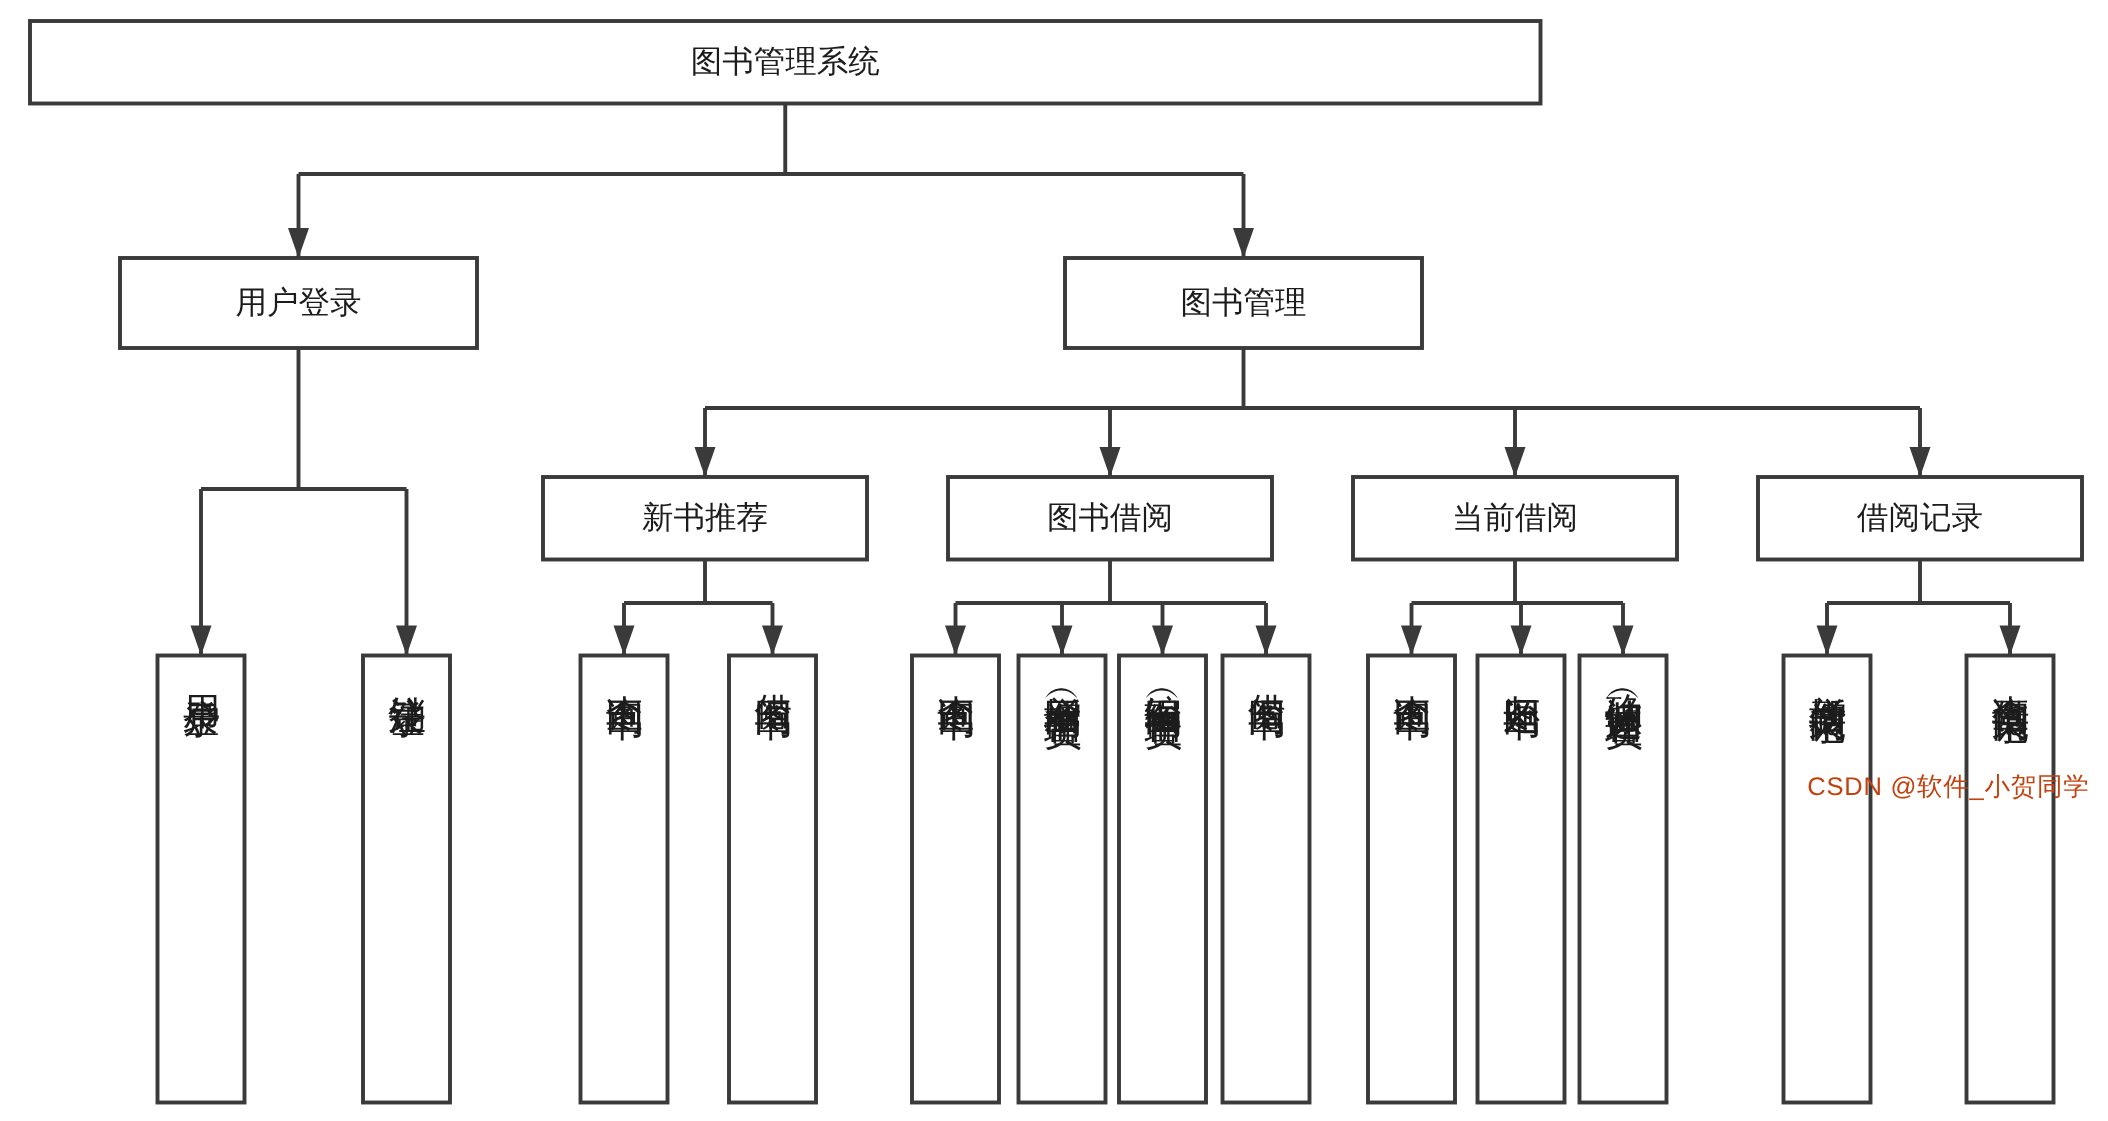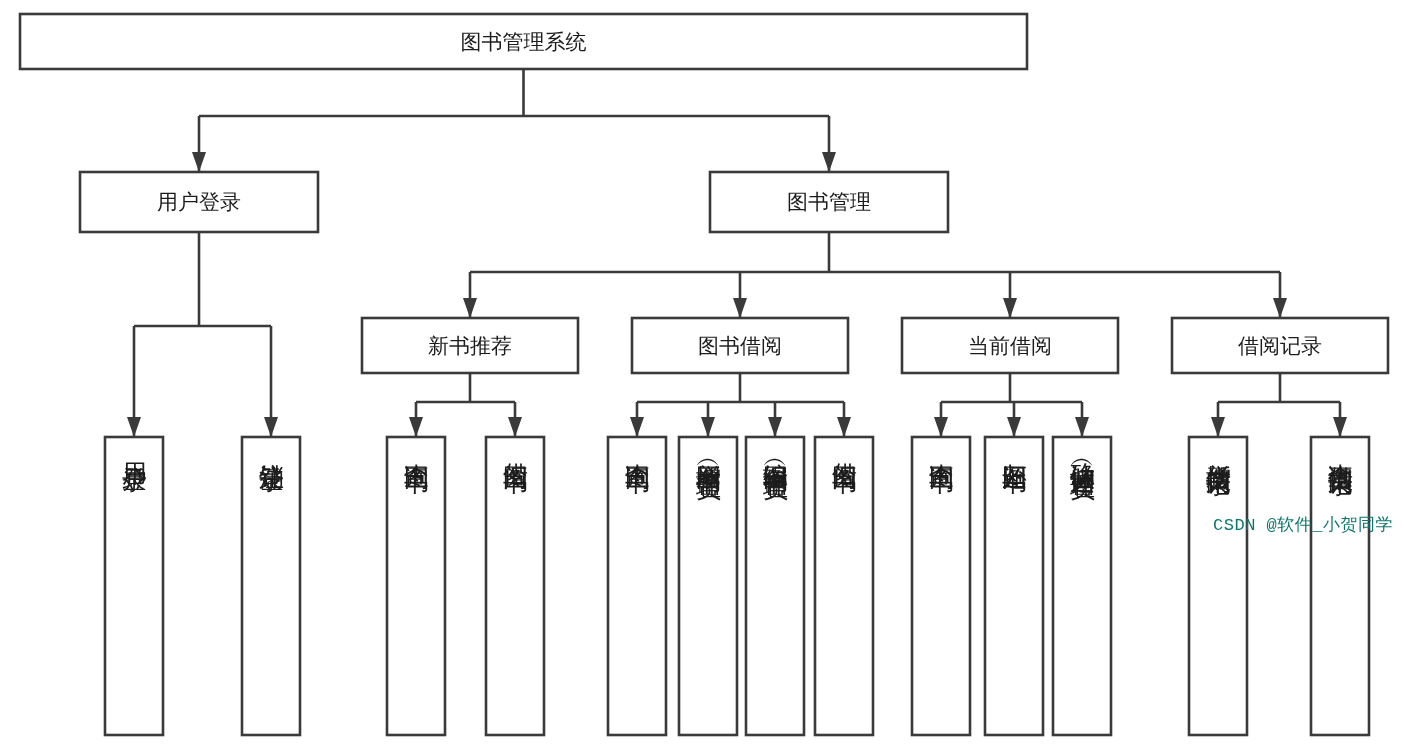--- a/index.html
+++ b/index.html
@@ -62,23 +62,23 @@
     font-size: 25px;
     line-height: 1.04;
     color: #1c1c1c;
     letter-spacing: 2px;
     white-space: nowrap;
   }
   #watermark {
     position: absolute;
     right: 12px;
     bottom: 6px;
-    font-family: Liberation Mono, monospace;
+    font-family: Liberation Sans, sans-serif;
     font-size: 17px;
-    color: #0f766e;
+    color: #c2410c;
     letter-spacing: 0.5px;
     user-select: none;
   }
 </style>
 </head>
 <body>
 
 <div id="diagram-root">
 
   <svg id="diagram-svg" viewBox="0 0 1405 747">

